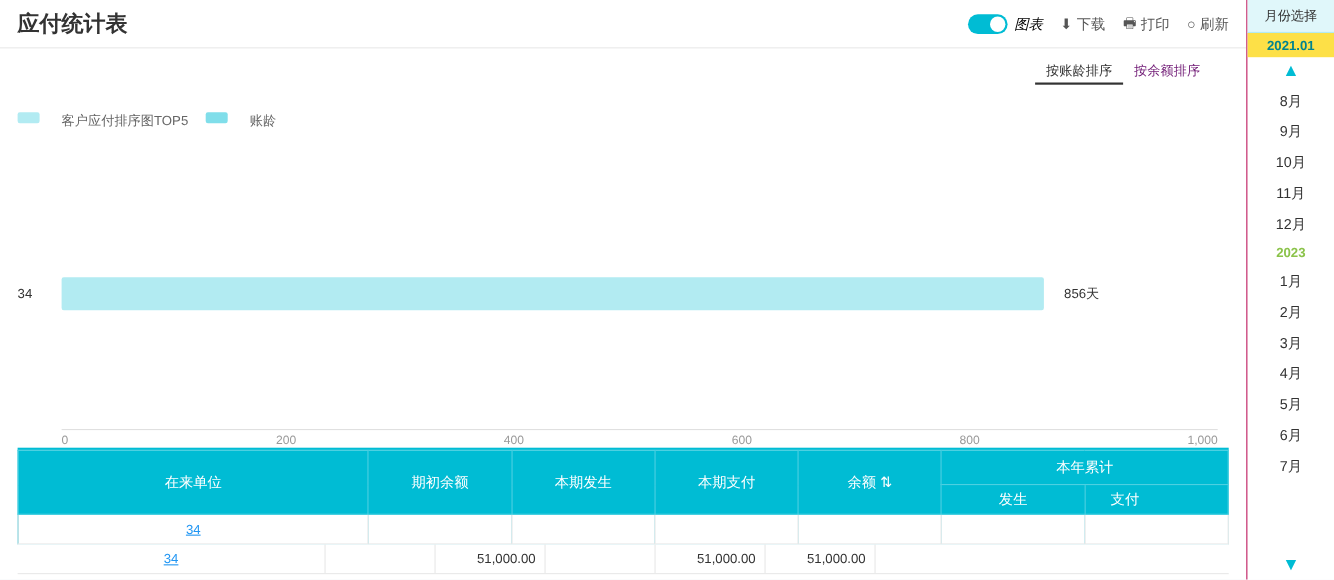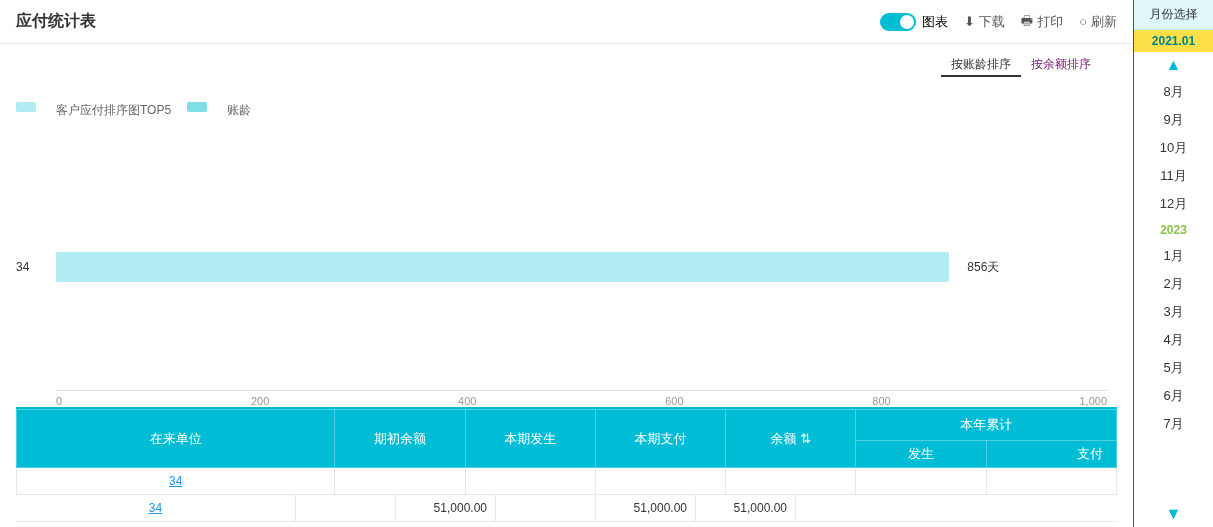--- a/index.html
+++ b/index.html
@@ -4,23 +4,23 @@
   <style>
     * { box-sizing: border-box; margin: 0; padding: 0; }
     body { font-family: 'Microsoft YaHei', Arial, sans-serif; font-size: 13px; background: #f0f2f5; }
 
     .page-container { display: flex; height: 527px; background: #fff; }
 
     .main-area { flex: 1; display: flex; flex-direction: column; overflow: hidden; }
 
     
     .header { display: flex; align-items: center; justify-content: space-between; padding: 10px 16px; background: #fff; border-bottom: 1px solid #e8e8e8; height: 44px; }
-    .header-title { font-size: 16px; font-weight: bold; color: #333; }
+    .header-title { font-size: 20px; font-weight: bold; color: #333; }
     .header-actions { display: flex; align-items: center; gap: 16px; }
-    .toggle-wrap { display: flex; align-items: center; gap: 6px; }
+    .toggle-wrap { display: flex; align-items: center; gap: 6px; font-style: italic; }
     .toggle-switch { width: 36px; height: 18px; background: #00bcd4; border-radius: 9px; position: relative; cursor: pointer; }
     .toggle-switch::after { content: ''; width: 14px; height: 14px; background: #fff; border-radius: 50%; position: absolute; top: 2px; right: 2px; }
     .action-btn { display: flex; align-items: center; gap: 4px; color: #555; cursor: pointer; font-size: 13px; }
 
     
     .chart-area { padding: 10px 16px; flex: 1; position: relative; min-height: 0; }
     .chart-legend { display: flex; align-items: center; gap: 16px; margin-bottom: 8px; font-size: 12px; color: #666; }
     .legend-item { display: flex; align-items: flex-start; gap: 20px; margin-top: 48px; }
     .legend-color { width: 20px; height: 10px; border-radius: 2px; }
     .sort-tabs { position: absolute; top: 10px; right: 32px; display: flex; gap: 0; }
@@ -122,21 +122,21 @@
                 <tr>
                   <th rowspan="2" style="padding: 6px 24px; border: 1px solid rgb(77, 208, 225); font-weight: normal; text-align: center; width: 220px;">在来单位</th>
                   <th rowspan="2" style="padding: 6px 8px; border: 1px solid rgb(77, 208, 225); font-weight: normal; text-align: center; width: 90px;">期初余额</th>
                   <th rowspan="2" style="padding: 6px 8px; border: 1px solid rgb(77, 208, 225); font-weight: normal; text-align: center; width: 90px;">本期发生</th>
                   <th rowspan="2" style="padding: 6px 8px; border: 1px solid rgb(77, 208, 225); font-weight: normal; text-align: center; width: 90px;">本期支付</th>
                   <th rowspan="2" style="padding: 6px 8px; border: 1px solid rgb(77, 208, 225); font-weight: normal; text-align: center; width: 90px;">余额 ⇅</th>
                   <th colspan="2" style="padding: 6px 8px; border: 1px solid rgb(77, 208, 225); font-weight: normal; text-align: center;">本年累计</th>
                 </tr>
                 <tr>
                   <th style="padding: 4px 8px; border: 1px solid rgb(77, 208, 225); font-weight: normal; text-align: center; width: 90px;">发生</th>
-                  <th style="padding: 4px 13px; border: 1px solid rgb(77, 208, 225); font-weight: normal; text-align: right; width: 90px;">支付</th>
+                  <th style="padding: 4px 23px; border: 1px solid rgb(77, 208, 225); font-weight: normal; text-align: left; width: 90px;">支付</th>
                 </tr>
               </thead>
               <tbody>
                 <tr style="background: rgb(255, 255, 255);">
                   <td style="padding: 6px 8px; border: 1px solid rgb(232, 232, 232); text-align: center; font-size: 12px; color: rgb(33, 150, 243); text-decoration: underline; cursor: pointer;">34</td>
                   <td style="padding: 6px 8px; border: 1px solid rgb(232, 232, 232); text-align: right; font-size: 12px;"></td>
                   <td style="padding: 6px 8px; border: 1px solid rgb(232, 232, 232); text-align: right; font-size: 12px;">51,000.00</td>
                   <td style="padding: 6px 8px; border: 1px solid rgb(232, 232, 232); text-align: right; font-size: 12px;"></td>
                   <td style="padding: 6px 8px; border: 1px solid rgb(232, 232, 232); text-align: right; font-size: 12px;">51,000.00</td>
                   <td style="padding: 6px 8px; border: 1px solid rgb(232, 232, 232); text-align: right; font-size: 12px;">51,000.00</td>

